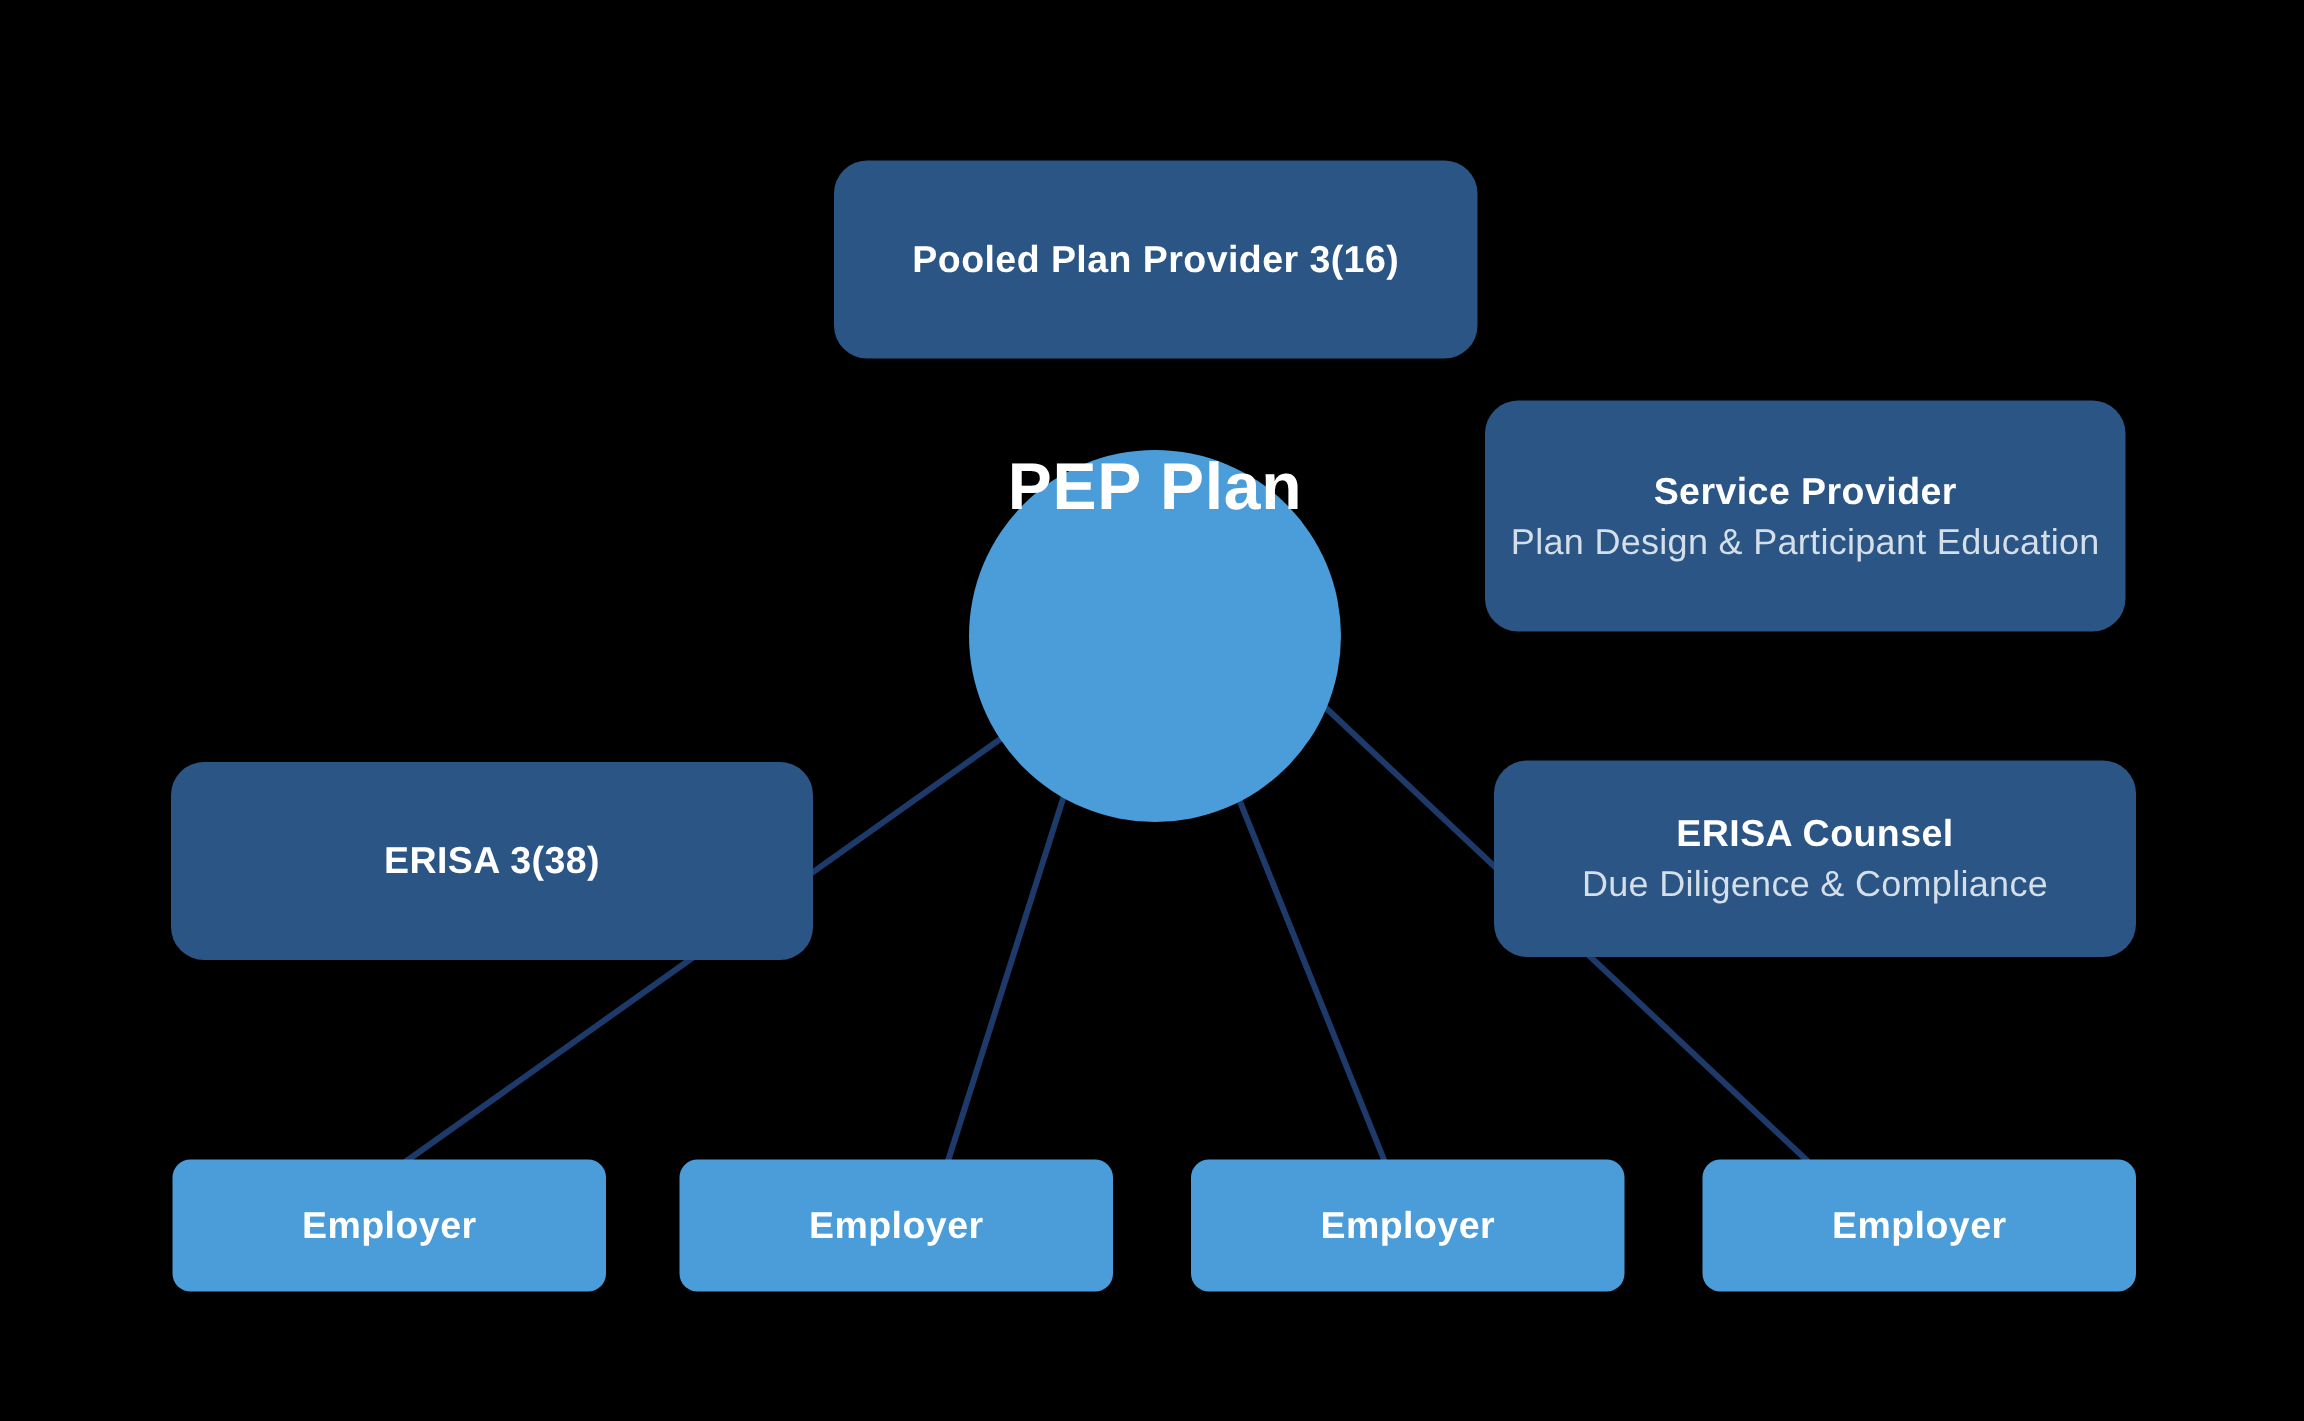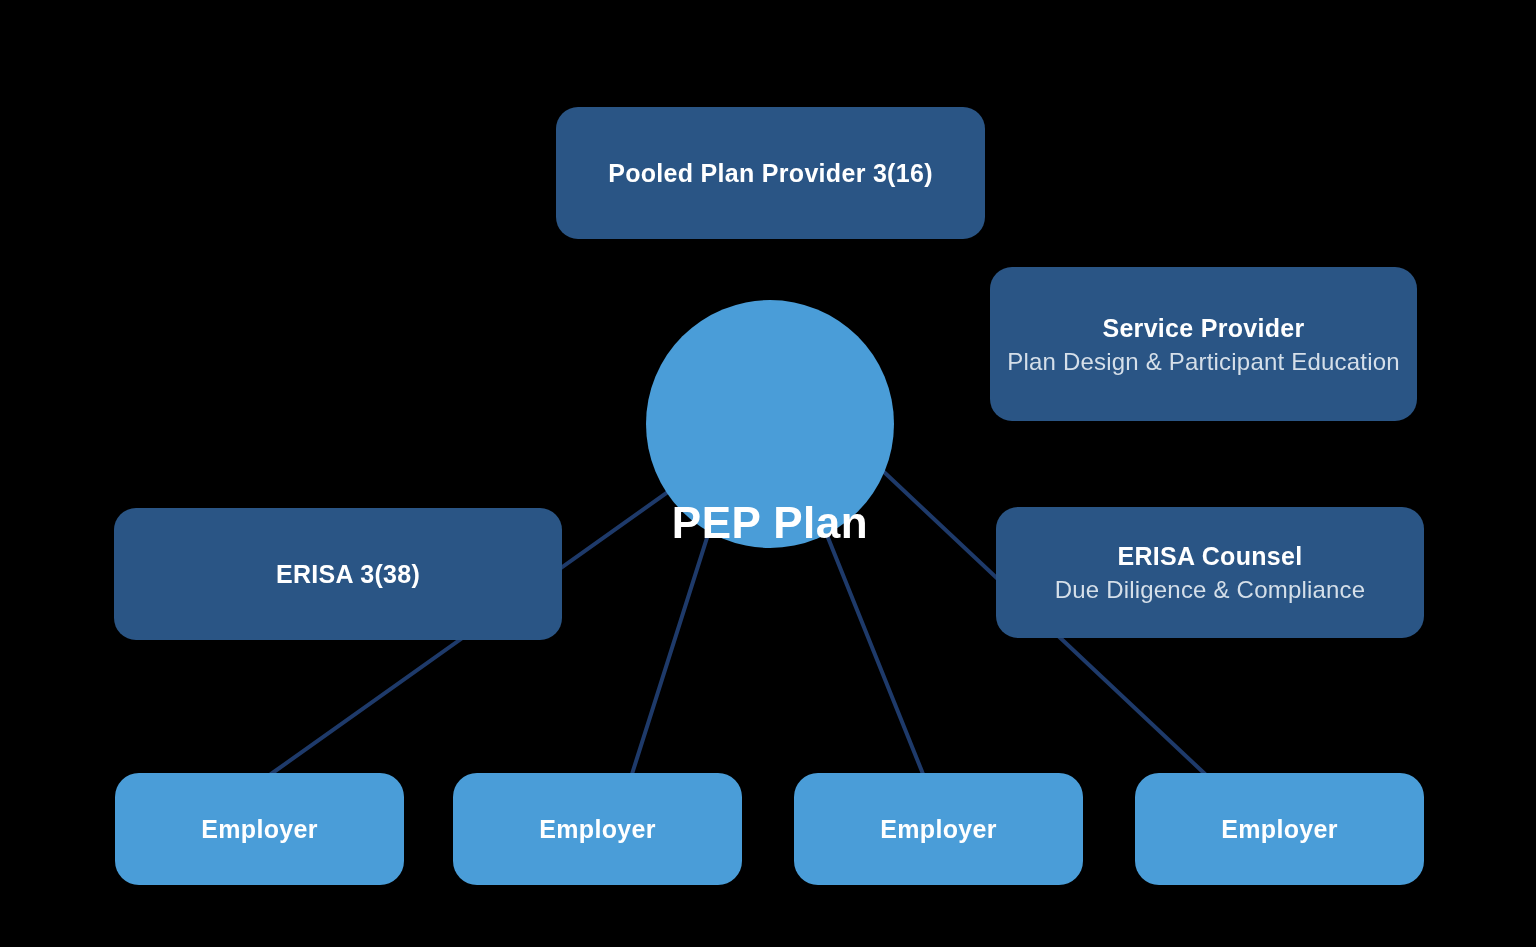--- a/index.html
+++ b/index.html
@@ -35,38 +35,38 @@
   }
   .node .subtitle{
     color:var(--subtitle-text);
     font-weight:normal;font-size:24px;line-height:33px;
     letter-spacing:.2px;
   }
   .circle{
     position:absolute;z-index:2;
     left:646px;top:300px;width:248px;height:248px;
     background:var(--light-blue);border-radius:50%;
-    display:flex;align-items:flex-end;justify-content:center;
+    display:flex;align-items:flex-start;justify-content:center;
   }
   .circle .label{
     color:#ffffff;font-weight:bold;font-size:44px;letter-spacing:.5px;
   }
   .employer{
-    position:absolute;z-index:2;top:773px;width:289px;height:112px;
-    background:var(--light-blue);border-radius:24px;
+    position:absolute;z-index:2;top:773px;width:289px;height:88px;
+    background:var(--light-blue);border-radius:12px;
     display:flex;align-items:center;justify-content:center;text-align:right;
   }
   .employer .label{
     color:#ffffff;font-weight:bold;font-size:25px;letter-spacing:.3px;
   }
   
   .node-pooled{left:556px;top:85px;width:429px;height:132px;margin-top:22px;}
   .node-recordkeepers{left:115px;top:271px;width:428px;height:134px;}
   .node-service{left:990px;top:267px;width:427px;height:154px;text-align:right;}
-  .node-erisa338{left:114px;top:508px;width:428px;height:132px;padding-left:20px;}
+  .node-erisa338{left:114px;top:508px;width:428px;height:132px;}
   .node-counsel{left:996px;top:507px;width:428px;height:131px;}
   .employer-1{left:115px;}
   .employer-2{left:453px;}
   .employer-3{left:794px;}
   .employer-4{left:1135px;}
 </style>
 </head>
 <body>
 
 <div class="stage">

